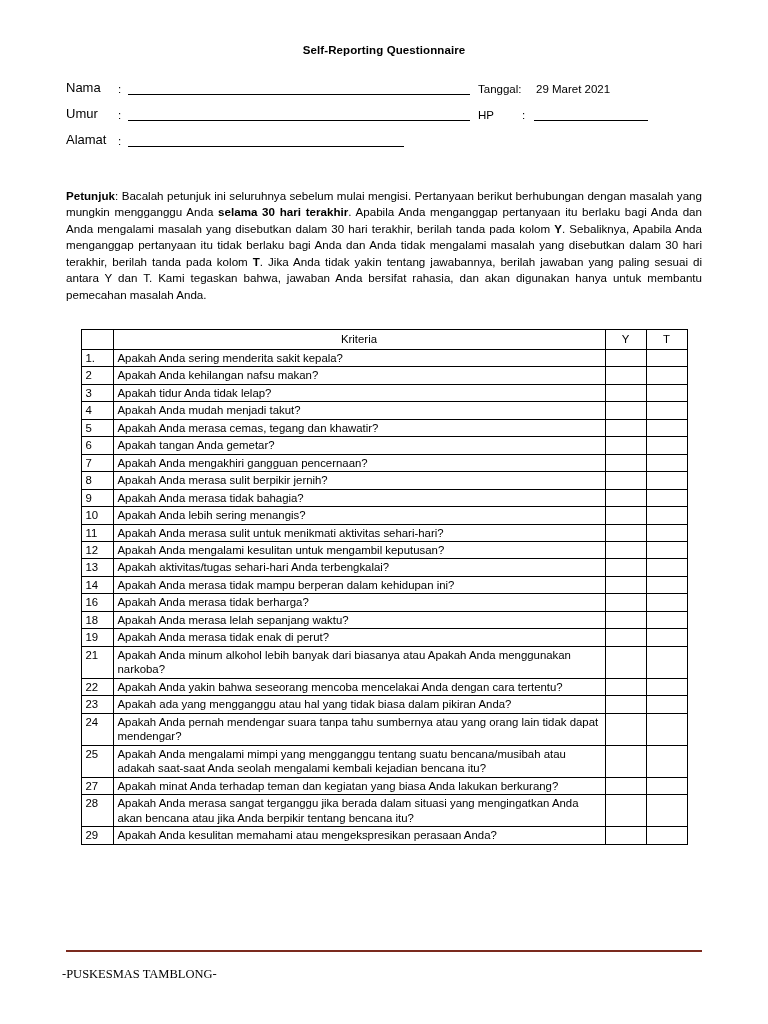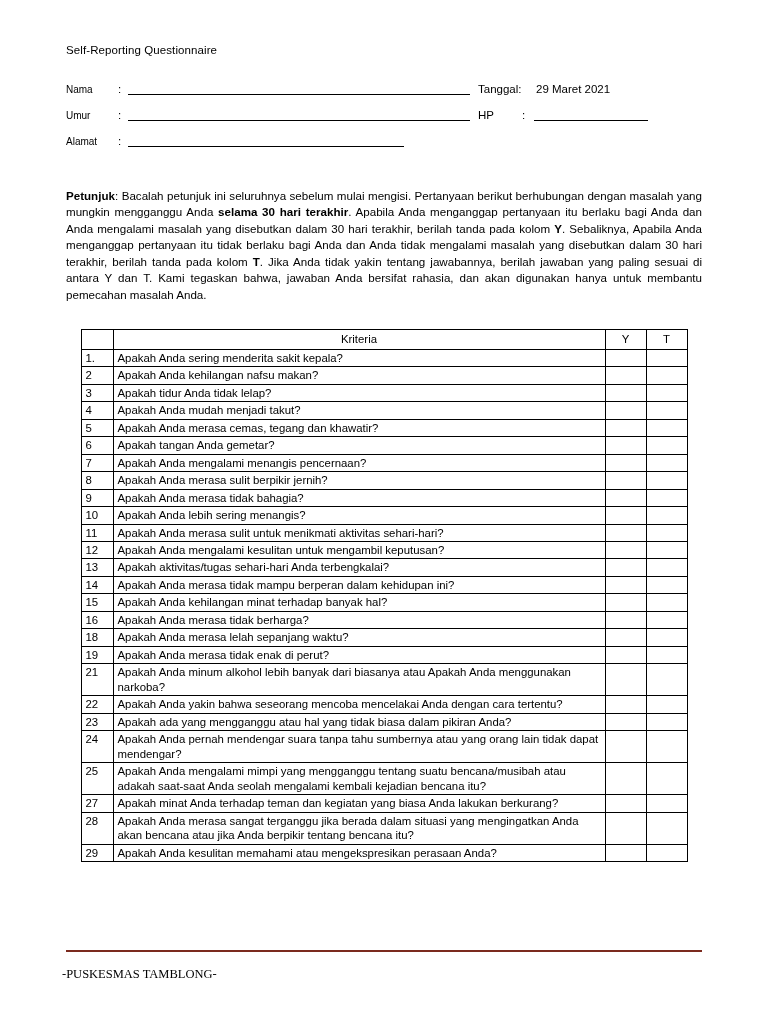--- a/index.html
+++ b/index.html
@@ -16,22 +16,22 @@
     overflow: hidden;
   }
   .page {
     width: 768px;
     height: 1024px;
     box-sizing: border-box;
     padding: 36px 66px 0 66px;
     position: relative;
   }
   .doc-title {
-    text-align: left;
-    font-weight: normal;
+    text-align: center;
+    font-weight: bold;
     font-size: 11.5px;
     margin: 8px 0 24px 0;
     letter-spacing: 0.1px;
   }
 
   
   .identity {
     display: flex;
     flex-direction: row;
     font-size: 11.5px;
@@ -46,21 +46,21 @@
   }
   .ident-row {
     display: flex;
     align-items: flex-end;
     margin-bottom: 11px;
     height: 15px;
   }
   .ident-label {
     width: 52px;
     flex: 0 0 52px;
-    font-size: 10px;
+    font-size: 13px;
   }
   .ident-colon {
     width: 10px;
     flex: 0 0 10px;
   }
   .ident-line {
     flex: 1;
     border-bottom: 1px solid #000;
     height: 11px;
   }
@@ -238,21 +238,21 @@
           <td class="ans"></td>
         </tr>
         <tr>
           <td class="no">6</td>
           <td>Apakah tangan Anda gemetar?</td>
           <td class="ans"></td>
           <td class="ans"></td>
         </tr>
         <tr>
           <td class="no">7</td>
-          <td>Apakah Anda mengalami menangis pencernaan?</td>
+          <td>Apakah Anda mengakhiri gangguan pencernaan?</td>
           <td class="ans"></td>
           <td class="ans"></td>
         </tr>
         <tr>
           <td class="no">8</td>
           <td>Apakah Anda merasa sulit berpikir jernih?</td>
           <td class="ans"></td>
           <td class="ans"></td>
         </tr>
         <tr>
@@ -285,26 +285,20 @@
           <td class="ans"></td>
           <td class="ans"></td>
         </tr>
         <tr>
           <td class="no">14</td>
           <td>Apakah Anda merasa tidak mampu berperan dalam kehidupan ini?</td>
           <td class="ans"></td>
           <td class="ans"></td>
         </tr>
         <tr>
-          <td class="no">15</td>
-          <td>Apakah Anda kehilangan minat terhadap banyak hal?</td>
-          <td class="ans"></td>
-          <td class="ans"></td>
-        </tr>
-        <tr>
           <td class="no">16</td>
           <td>Apakah Anda merasa tidak berharga?</td>
           <td class="ans"></td>
           <td class="ans"></td>
         </tr>
         <tr>
           <td class="no">18</td>
           <td>Apakah Anda merasa lelah sepanjang waktu?</td>
           <td class="ans"></td>
           <td class="ans"></td>

